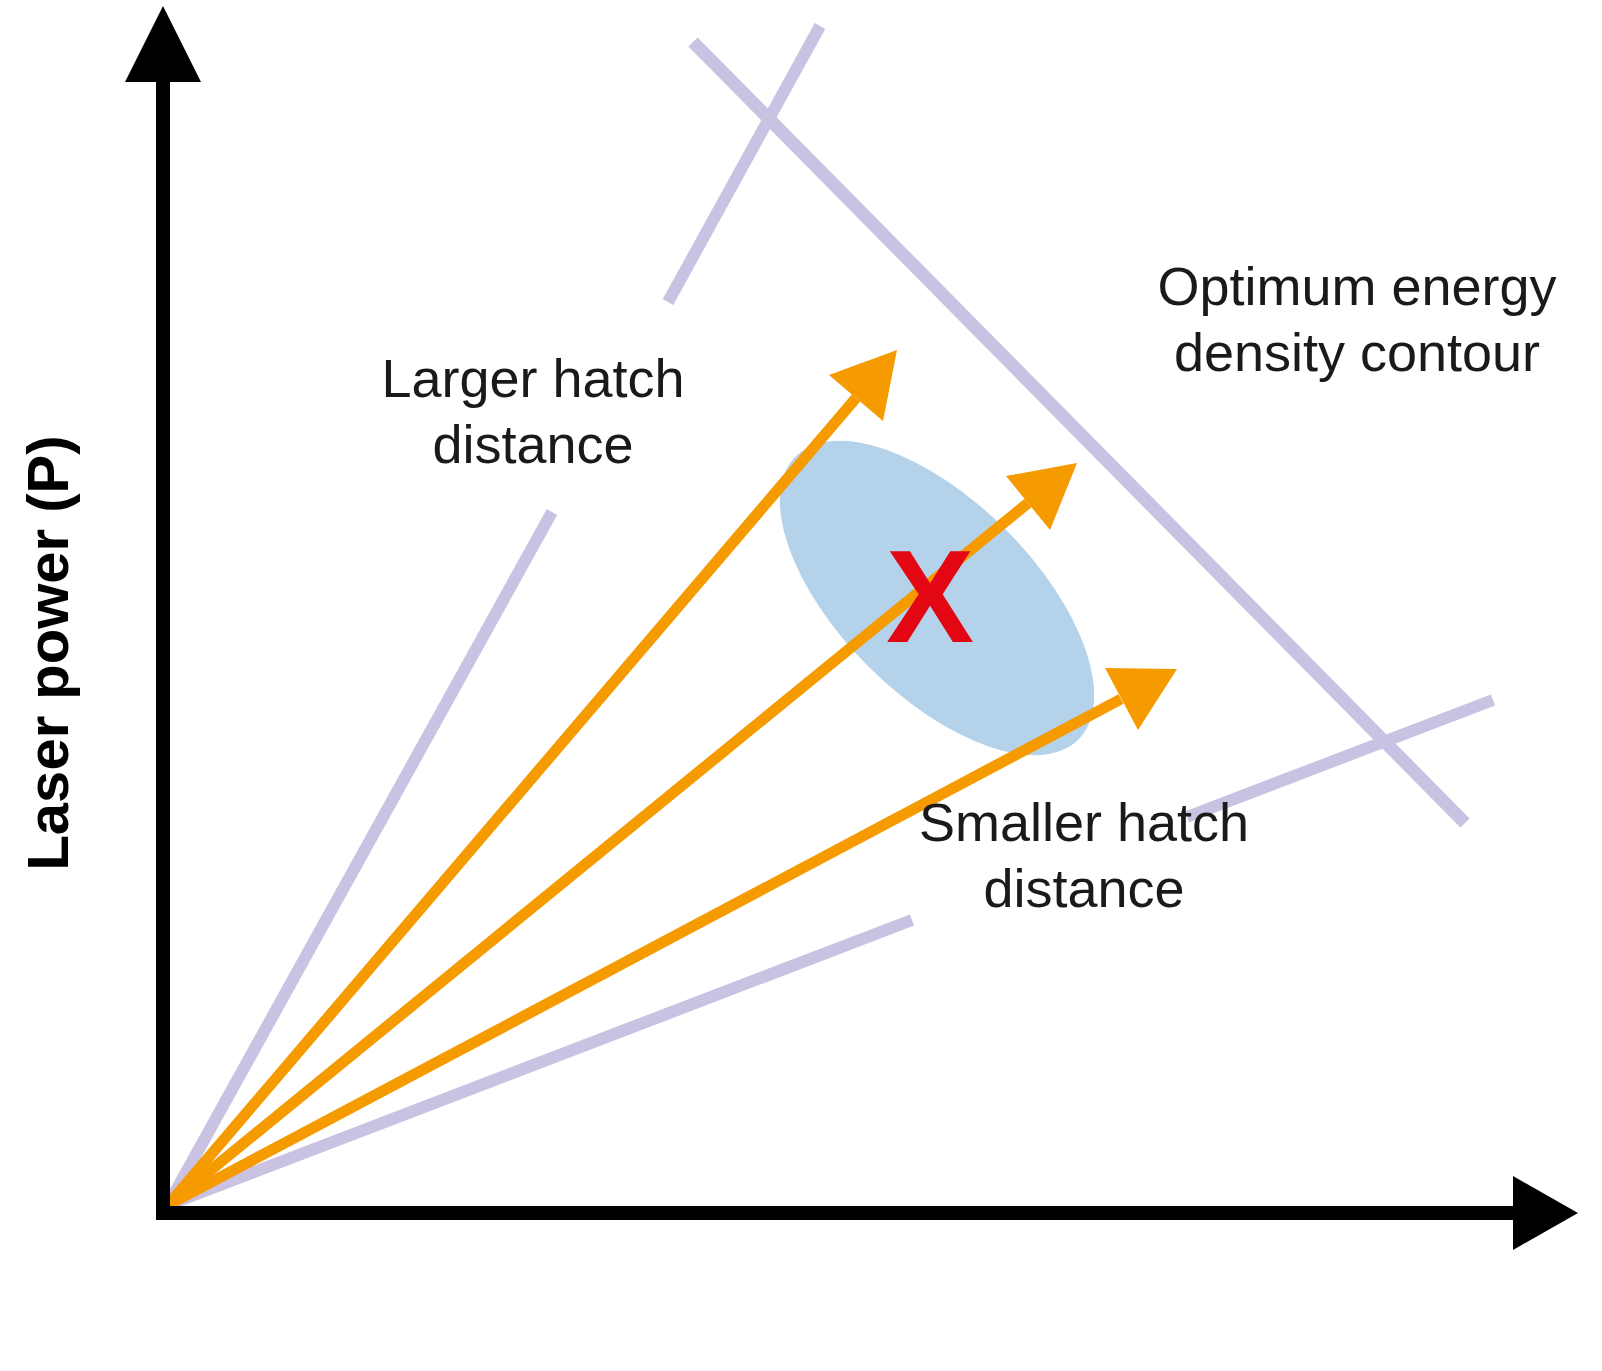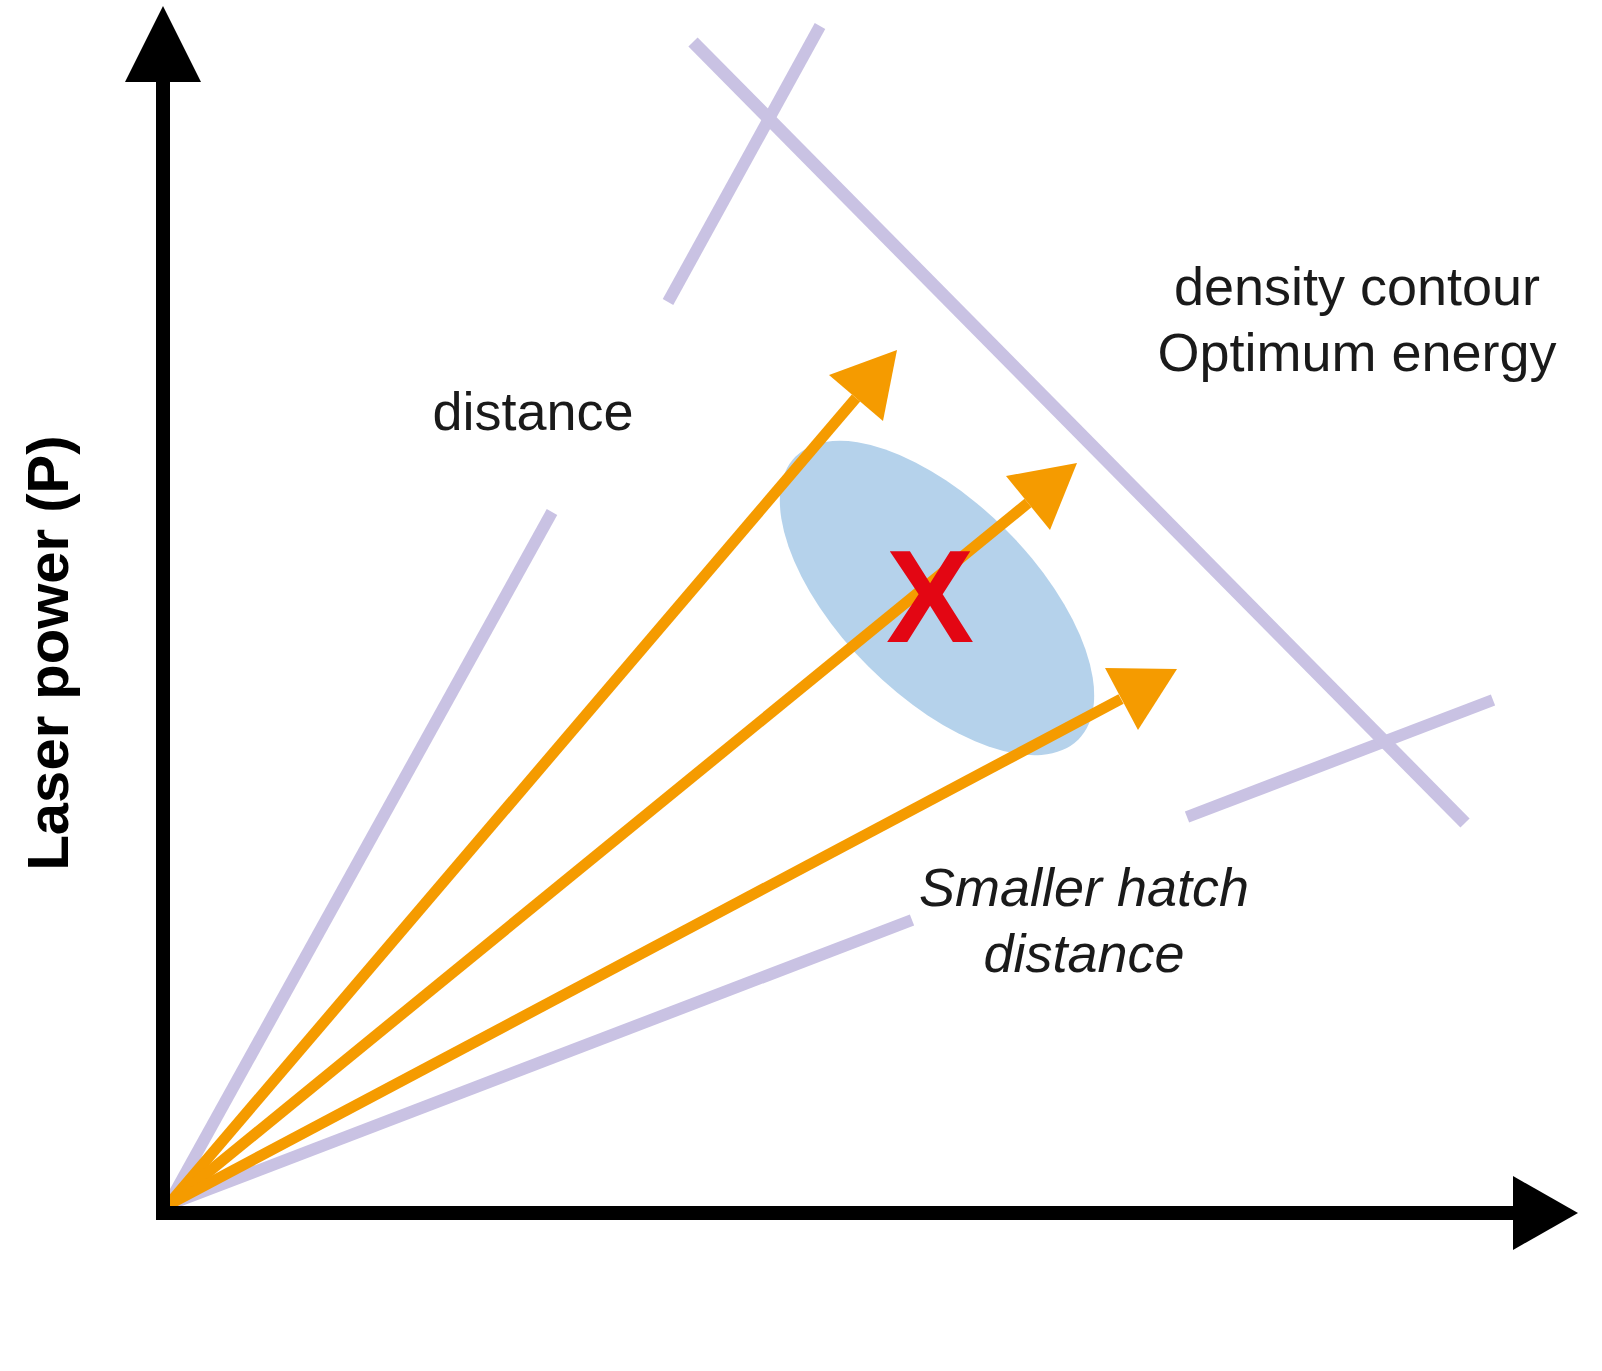--- a/index.html
+++ b/index.html
@@ -78,29 +78,30 @@
     </g>
     <g>
       <line x1="156" y1="1213" x2="1516" y2="1213" stroke="#000000" stroke-width="14"></line>
       <polygon points="1578,1213 1513,1176 1513,1250" fill="#000000"></polygon>
     </g>
 
     <text x="930" y="596" fill="#E30613" font-size="132" font-weight="bold" font-family="Liberation Sans, sans-serif" text-anchor="middle" dominant-baseline="central">X</text>
   </svg>
 
   <div class="label" style="left:533px; top:412px;">
+    <span>Larger hatch</span>
     <span>distance</span>
   </div>
 
   <div class="label" style="left:1357px; top:320px;">
+    <span>Optimum energy</span>
     <span>density contour</span>
-    <span>Optimum energy</span>
   </div>
 
-  <div class="label" style="left:1084px; top:921px;font-style:italic;">
+  <div class="label" style="left:1084px; top:856px;">
     <span>Smaller hatch</span>
     <span>distance</span>
   </div>
 
   <div class="axis-label vertical" style="left:47px; top:653px;">Laser power (P)</div>
 
 
 </div>
 
 </body></html>

